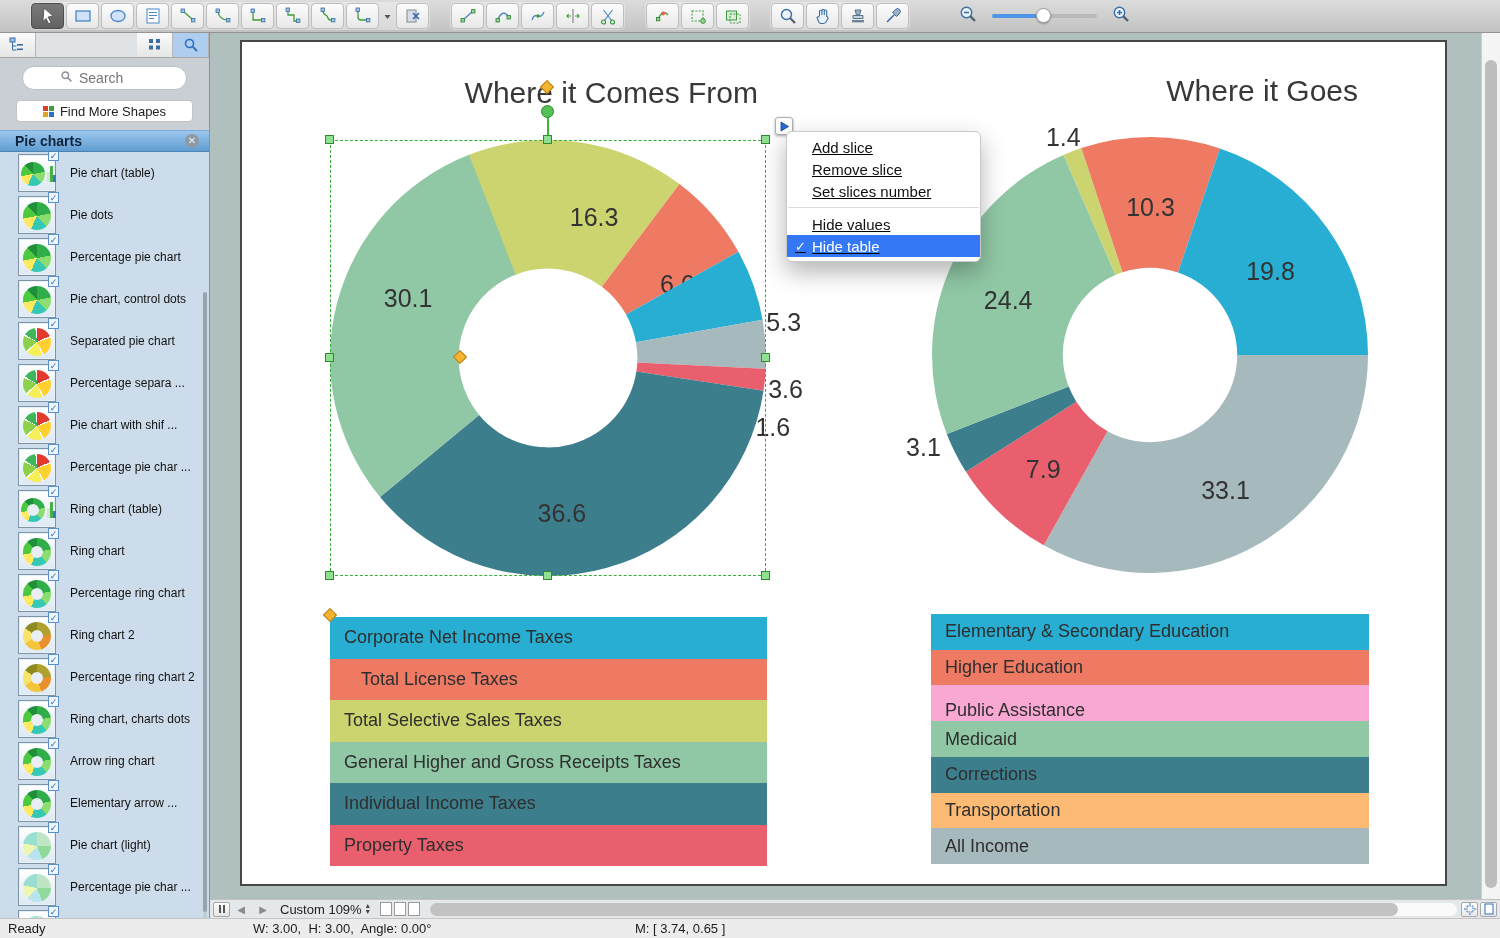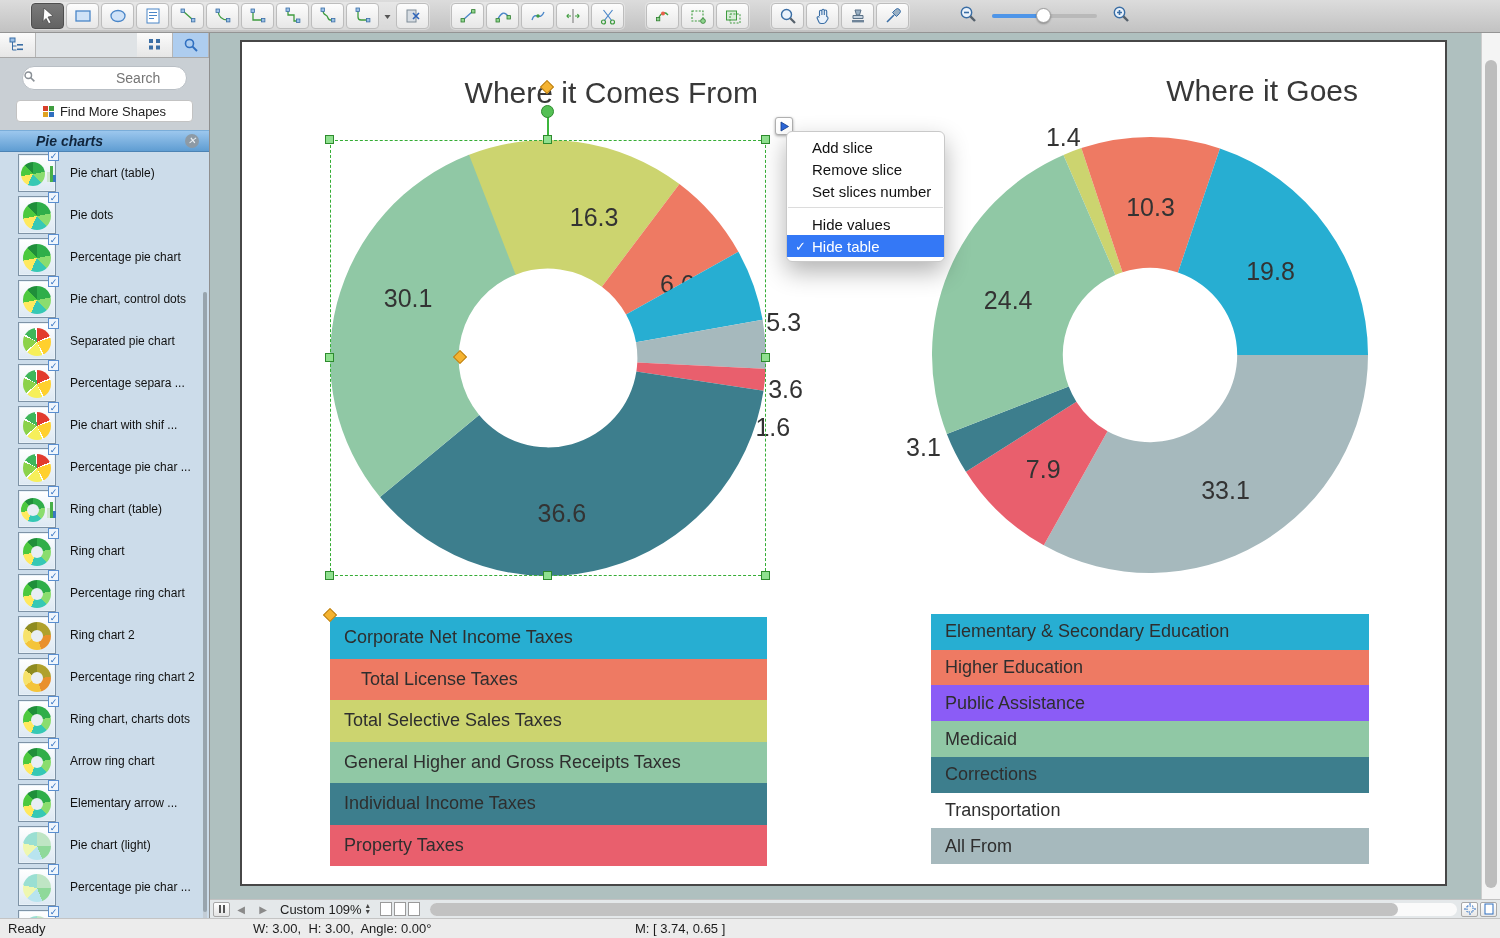--- a/index.html
+++ b/index.html
@@ -27,30 +27,30 @@
   .sidebar { position:absolute; left:0; top:33px; width:210px; height:885px;
     background:#ccdcea; border-right:1px solid #8f8f8f; overflow:hidden; }
   .side-top { height:25px; background:linear-gradient(#e4e4e4,#cfcfcf); border-bottom:1px solid #a8a8a8;
     display:flex; align-items:stretch; }
   .side-top-btn { width:36px; display:flex; align-items:center; justify-content:center;
     background:linear-gradient(#fbfbfb,#e6e6e6); border-right:1px solid #b5b5b5; }
   .side-top-spacer { flex:1; background:#dfe3e6; }
   .side-top-btn.sel { background:#aecdef; }
   .search-row { padding:8px 22px 6px; background:#c9cfd4; }
   .search-field { height:24px; background:#fff; border:1px solid #b9bfc5; border-radius:12px;
-    display:flex; align-items:center; justify-content:space-between; gap:6px; color:#9aa0a6; font-size:14px; }
+    display:flex; align-items:center; justify-content:center; gap:6px; color:#9aa0a6; font-size:14px; }
   .search-field input { border:none; outline:none; width:70px; font-size:14px; color:#333;
     font-family:"Liberation Sans",sans-serif; background:transparent; }
   .find-row { padding:4px 16px 8px; background:#c9cfd4; }
   .find-btn { width:100%; height:22px; background:#fff; border:1px solid #c3c3c3; border-radius:4px;
     display:flex; align-items:center; justify-content:center; gap:6px; font-size:13px; color:#222; }
   .fms-icon { display:inline-grid; grid-template-columns:5px 5px; grid-template-rows:5px 5px; gap:1px; }
   .fms-icon i { display:block; }
   .section-hdr { height:22px; background:linear-gradient(#9cc7ee,#5f9dd2); border-top:1px solid #7aadd9;
-    border-bottom:1px solid #4c83b4; display:flex; align-items:center; padding:0 10px 0 36px; position:relative;font-style:italic; }
+    border-bottom:1px solid #4c83b4; display:flex; align-items:center; padding:0 10px 0 15px; position:relative; }
   .section-hdr .ttl { font-size:14px; font-weight:bold; color:#10253c; flex:1; }
   .section-close { width:14px; height:14px; border-radius:50%; background:#8d9aa5; color:#edf2f6;
     font-size:10px; line-height:14px; text-align:center; }
   .shape-list { position:relative; height:778px; overflow:hidden; }
   .shape-item { height:42px; display:flex; align-items:center; gap:14px; padding-left:18px; }
   .thumb { position:relative; width:38px; height:38px; flex:0 0 38px; background:linear-gradient(#ffffff,#dde9f3);
     border:1px solid #7e93a6; box-shadow:0 0 0 1px #e8f1f8 inset; }
   .glyph { position:absolute; left:4px; top:5px; width:28px; height:28px; border-radius:50%;
     background:conic-gradient(#2fae4a 0 22%, #8add6e 22% 38%, #36c8b4 38% 57%, #ffe95e 57% 72%, #4cc93e 72% 88%, #1f8f3a 88%); }
   .glyph.pie-table, .glyph.ring-table { left:2px; width:24px; height:24px; top:7px; }
@@ -82,22 +82,22 @@
   .sel-handle { position:absolute; width:9px; height:9px; background:#8fe08f; border:1px solid #2e8b2e; }
   .rot-line { position:absolute; left:547px; top:112px; width:2px; height:28px; background:#3cb53c; }
   .rot-knob { position:absolute; left:541px; top:105px; width:13px; height:13px; border-radius:50%;
     background:#55c055; border:1px solid #2e8b2e; }
   .ctrl-diamond { position:absolute; width:10px; height:10px; background:#f5b330; border:1px solid #b87f18; transform:rotate(45deg); }
   .action-btn { position:absolute; left:775px; top:117px; width:18px; height:18px; background:#fff;
     border:1px solid #b0b0b0; border-radius:3px; box-shadow:0 1px 3px rgba(0,0,0,.35);
     display:flex; align-items:center; justify-content:center; }
 
   
-  .ctx-menu { position:absolute; left:786px; top:131px; width:159px; background:#fff; border:1px solid #c9c9c9;
-    border-radius:6px; box-shadow:0 10px 24px rgba(0,0,0,.30); padding:4px 0; z-index:50; }
+  .ctx-menu { position:absolute; left:786px; top:131px; width:195px; background:#fff; border:1px solid #c9c9c9;
+    border-radius:6px; box-shadow:0 10px 24px rgba(0,0,0,.30); padding:4px 0; z-index:50;text-decoration:underline; }
   .menu-item { height:22px; display:flex; align-items:center; font-size:15px; color:#111; padding:0 10px 0 8px; }
   .menu-item .chk { width:17px; text-align:left; font-size:13px; }
   .menu-item.selected { background:#3478f6; color:#fff; }
   .menu-item.separator { height:1px; background:#dcdcdc; margin:5px 1px; padding:0; }
 
   
   .vscroll { position:absolute; left:1481px; top:33px; width:19px; height:866px; background:#f4f4f4; border-left:1px solid #cdcdcd; }
   .vscroll .th { position:absolute; left:3px; top:27px; width:12px; height:828px; background:#bdbdbd; border-radius:6px; }
   .hrow { position:absolute; left:210px; top:899px; width:1290px; height:19px; background:#e4e8ea; border-top:1px solid #c2c2c2;
     display:flex; align-items:center; font-size:12px; color:#222; }
@@ -562,34 +562,34 @@
       </div>
   </div>
 
   <div class="legend" style="left:931px; top:614px; width:438px; height:250px;">
     <div class="legend-row" style="background: rgb(39, 174, 210);">
         <span>Elementary &amp; Secondary Education</span>
       </div>
       <div class="legend-row" style="background: rgb(238, 122, 99);">
         <span>Higher Education</span>
       </div>
-      <div class="legend-row" style="background: #8b5cf6;">
+      <div class="legend-row" style="background: #f9a8d4; align-items: flex-end;">
         <span>Public Assistance</span>
       </div>
       <div class="legend-row" style="background: rgb(144, 200, 165);">
         <span>Medicaid</span>
       </div>
       <div class="legend-row" style="background: rgb(61, 126, 141);">
         <span>Corrections</span>
       </div>
-      <div class="legend-row" style="background: #ffffff;">
+      <div class="legend-row" style="background: #fdba74;">
         <span>Transportation</span>
       </div>
       <div class="legend-row" style="background: rgb(166, 185, 189);">
-        <span>All From</span>
+        <span>All Income</span>
       </div>
   </div>
 
   <div class="sel-rect"></div>
   <div class="rot-line"></div>
   <div class="rot-knob"></div>
   <div class="sel-handle" style="left:325px;top:135px;"></div>
   <div class="sel-handle" style="left:543px;top:135px;"></div>
   <div class="sel-handle" style="left:761px;top:135px;"></div>
   <div class="sel-handle" style="left:325px;top:353px;"></div>

